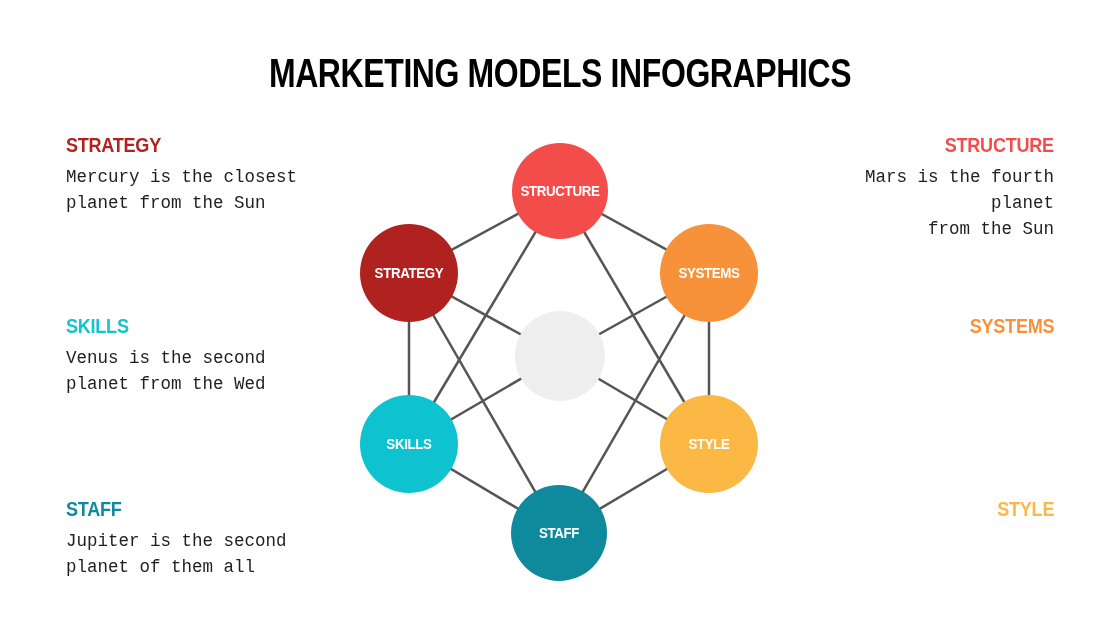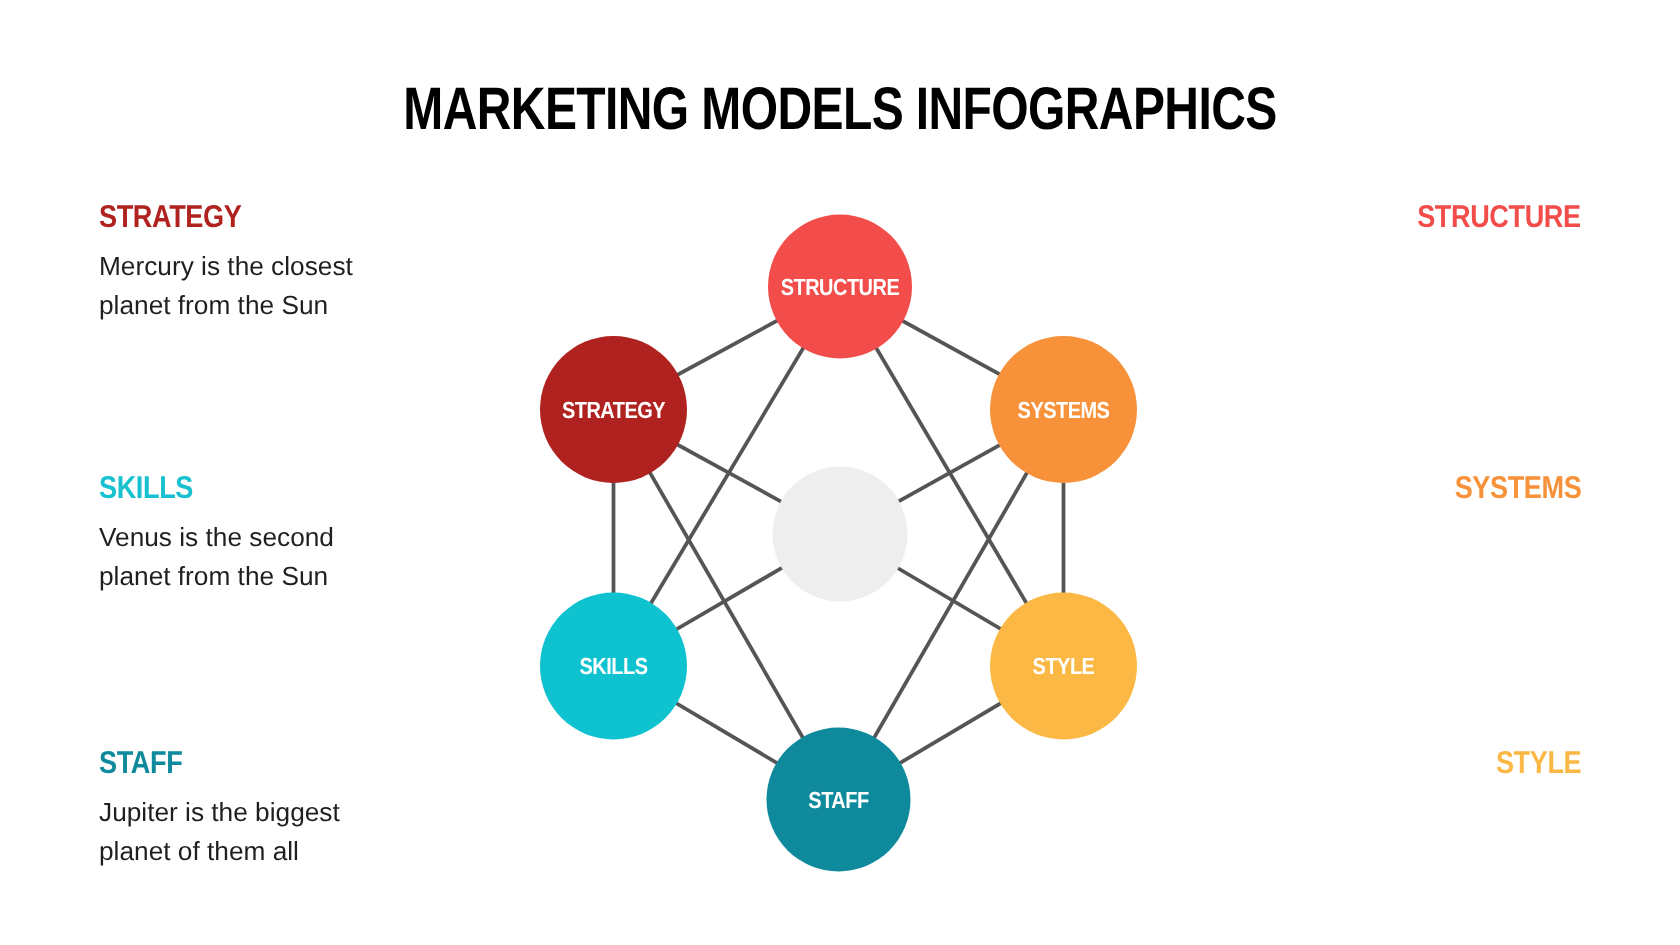--- a/index.html
+++ b/index.html
@@ -42,21 +42,21 @@
       font-size: 21px;
       line-height: 26px;
       letter-spacing: -0.3px;
       display: inline-block;
       transform: scaleX(0.86);
     }
     .block.left .heading { transform-origin: 0 0; }
     .block.right .heading { transform-origin: 100% 0; }
     .block .desc {
       margin-top: 6px;
-      font-family: Liberation Sans, sans-serif;
+      font-family: Liberation Mono, monospace;
       font-size: 17.5px;
       line-height: 26px;
       color: #1f1f1f;
       white-space: pre-line;
     }
     svg.diagram {
       position: absolute;
       left: 0;
       top: 0;
       width: 1120px;
@@ -76,30 +76,32 @@
 <div class="title">MARKETING MODELS INFOGRAPHICS</div>
 
 <div class="block left" style="top:132px;">
   <div class="heading" style="color:#b0221f;">STRATEGY</div>
   <div class="desc">Mercury is the closest
 planet from the Sun</div>
 </div>
 <div class="block left" style="top:313px;">
   <div class="heading" style="color:#17c1cf;">SKILLS</div>
   <div class="desc">Venus is the second
-planet from the Sun</div>
+planet from the Wed</div>
 </div>
 <div class="block left" style="top:496px;">
   <div class="heading" style="color:#0f8a9c;">STAFF</div>
-  <div class="desc">Jupiter is the biggest
+  <div class="desc">Jupiter is the second
 planet of them all</div>
 </div>
 
 <div class="block right" style="top:132px;">
   <div class="heading" style="color:#f24d4a;">STRUCTURE</div>
+  <div class="desc">Mars is the fourth planet
+from the Sun</div>
 </div>
 <div class="block right" style="top:313px;">
   <div class="heading" style="color:#f7923a;">SYSTEMS</div>
 </div>
 <div class="block right" style="top:496px;">
   <div class="heading" style="color:#fbb844;">STYLE</div>
 </div>
 
 <svg class="diagram" viewBox="0 0 1120 630">
   <g id="edges">

